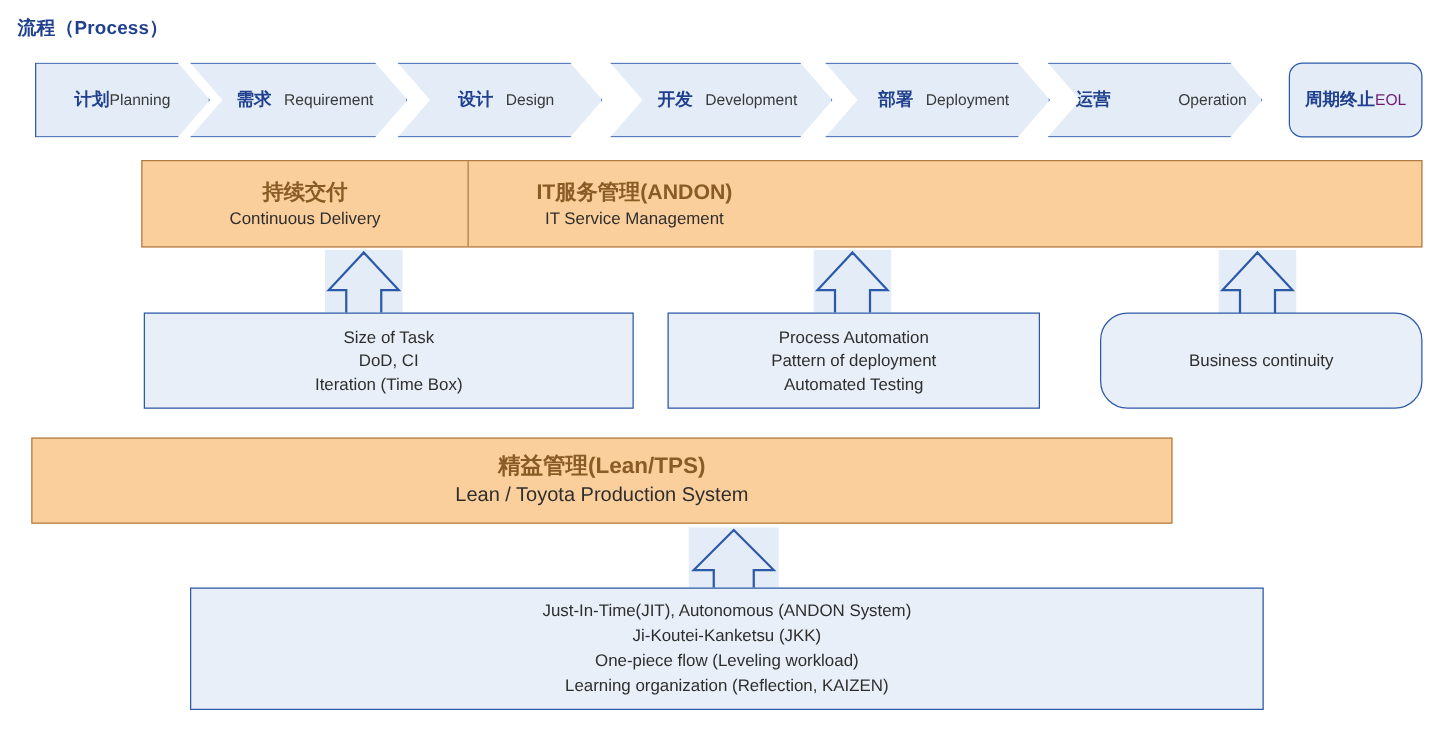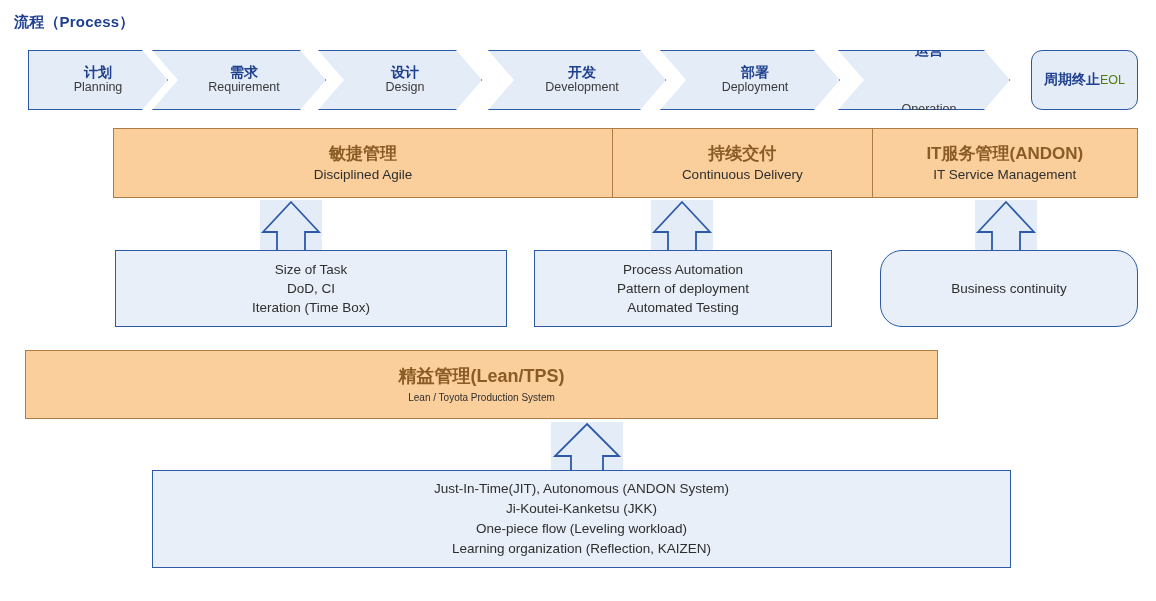--- a/index.html
+++ b/index.html
@@ -40,21 +40,21 @@
     height: 60px;
   }
   .chevron {
     position: absolute;
     top: 0px;
     height: 60px;
     background: #e4ecf7;
     border: 1.6px solid #2c5aa8;
     box-sizing: border-box;
     display: flex;
-    flex-direction: column;
+    flex-direction: row;
     align-items: center;
     justify-content: center;
     -webkit-clip-path: polygon(0 0, calc(100% - 26px) 0, 100% 50%, calc(100% - 26px) 100%, 0 100%, 26px 50%);
     clip-path: polygon(0 0, calc(100% - 26px) 0, 100% 50%, calc(100% - 26px) 100%, 0 100%, 26px 50%);
   }
   .chevron.first {
     -webkit-clip-path: polygon(0 0, calc(100% - 26px) 0, 100% 50%, calc(100% - 26px) 100%, 0 100%);
     clip-path: polygon(0 0, calc(100% - 26px) 0, 100% 50%, calc(100% - 26px) 100%, 0 100%);
   }
   .chevron .cn {
@@ -91,21 +91,21 @@
   }
   #eol-box .cn {
     font-size: 14px;
     font-weight: bold;
     color: #1f3f8f;
     line-height: 1.12;
     white-space: nowrap;
   }
   #eol-box .en {
     font-size: 12.5px;
-    color: #4d7c0f;
+    color: #701a75;
     line-height: 1.18;
     white-space: nowrap;
   }
 
   
   #practice-band {
     position: absolute;
     left: 113px;
     top: 128px;
     width: 1025px;
@@ -185,21 +185,21 @@
     justify-content: center;
   }
   #lean-band .cn {
     font-size: 18px;
     font-weight: bold;
     color: #8a5c25;
     line-height: 1.25;
     white-space: nowrap;
   }
   #lean-band .en {
-    font-size: 10px;
+    font-size: 16px;
     color: #2e2e2e;
     line-height: 1.3;
     margin-top: 3px;
     white-space: nowrap;
     text-align: center;
   }
 
   
   #lean-detail-box {
     position: absolute;
@@ -252,24 +252,20 @@
       <span class="en">Operation</span>
     </div>
 
     <div id="eol-box">
       <span class="cn">周期终止</span>
       <span class="en">EOL</span>
     </div>
   </div>
 
   <div id="practice-band">
-    <div class="practice-cell" style="width:499px;">
-      <span class="cn">敏捷管理</span>
-      <span class="en">Disciplined Agile</span>
-    </div>
     <div class="practice-cell" style="width:260px;">
       <span class="cn">持续交付</span>
       <span class="en">Continuous Delivery</span>
     </div>
     <div class="practice-cell" style="width:266px;">
       <span class="cn">IT服务管理(ANDON)</span>
       <span class="en">IT Service Management</span>
     </div>
   </div>
 

